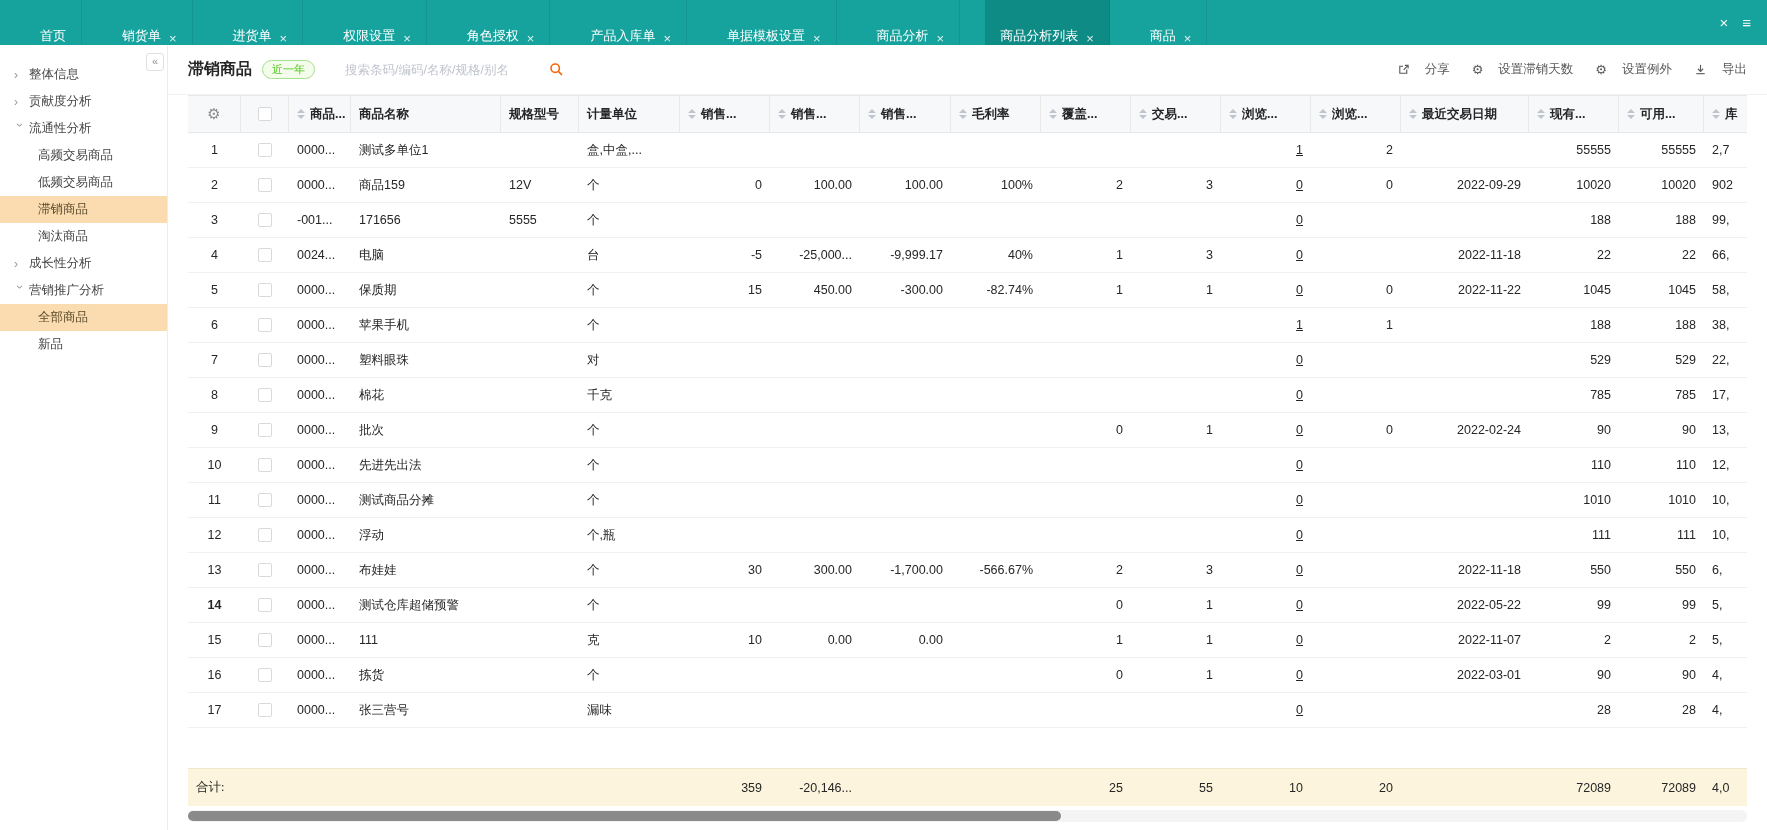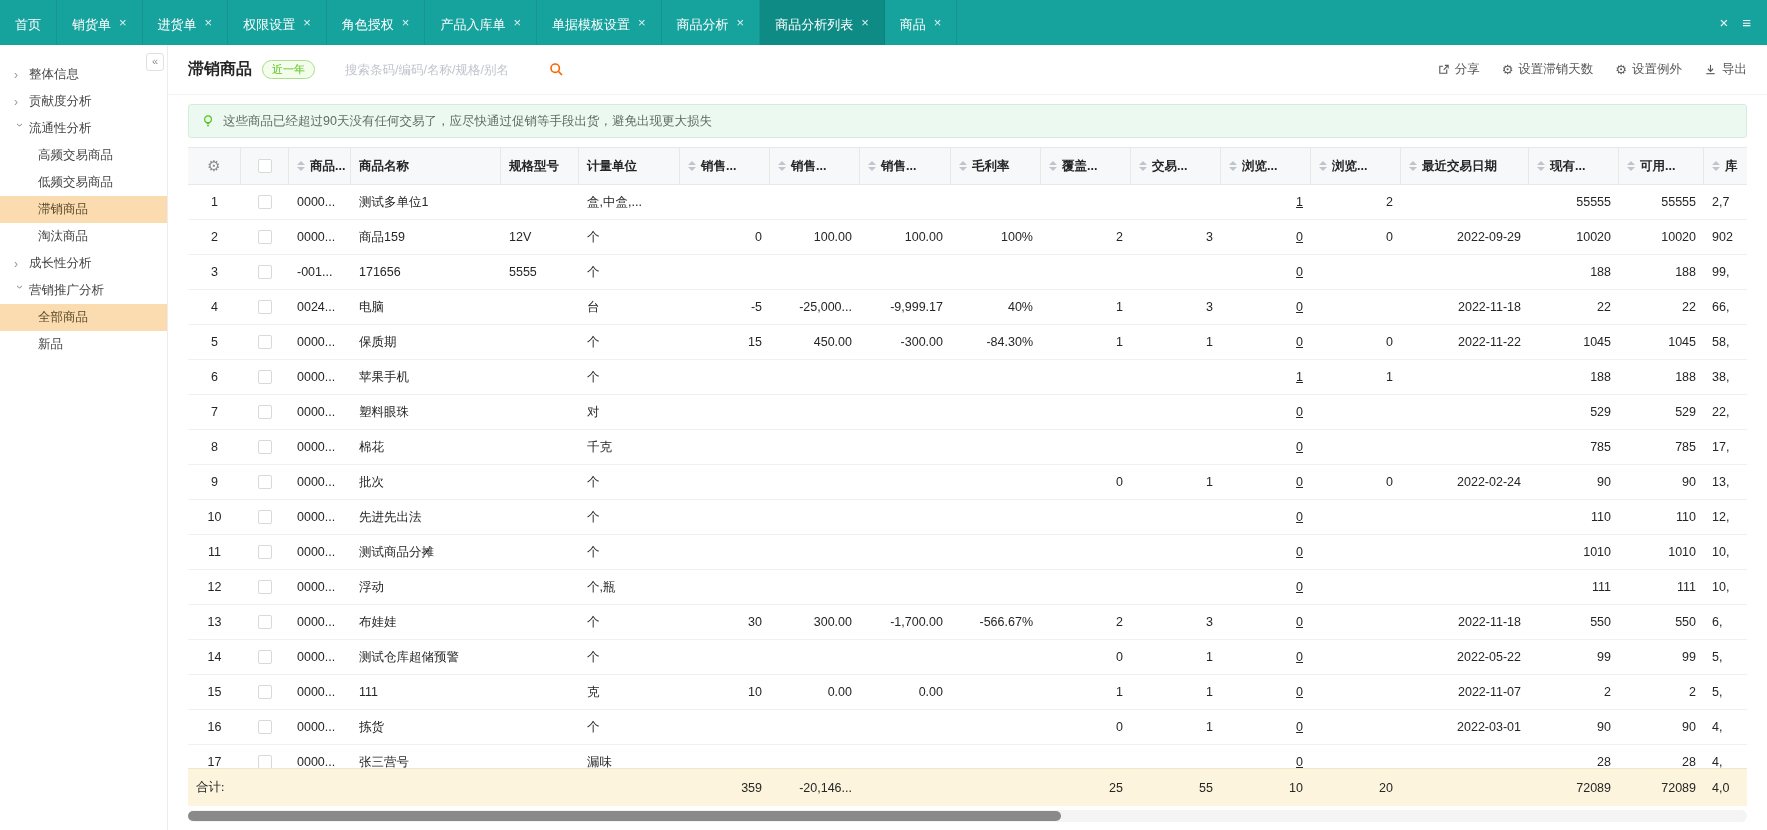--- a/index.html
+++ b/index.html
@@ -3,22 +3,22 @@
 <meta charset="utf-8">
 <style>
   * { margin:0; padding:0; box-sizing:border-box; }
   html,body { width:1767px; height:830px; overflow:hidden; }
   body { font-family:"Liberation Sans","DejaVu Sans",sans-serif; font-size:13px; color:#262626; background:#fff; }
   .app { width:1767px; height:830px; display:flex; flex-direction:column; overflow:hidden; }
 
   
   .topnav { height:45px; background:#16a29d; display:flex; align-items:stretch; color:#fff; flex-shrink:0; }
   .tabs { display:flex; flex:1; overflow:hidden; }
-  .tab { display:flex; align-items:flex-start; padding:16px 15px; font-size:13px; cursor:pointer;
-         border-right:1px solid rgba(0,0,0,0.08); white-space:nowrap; }
+  .tab { display:flex; align-items:flex-end; padding:0 15px; font-size:13px; cursor:pointer;
+         border-right:1px solid rgba(0,0,0,0.08); white-space:nowrap;margin-left:25px; }
   .tab.active { background:#0f8b86; }
   .tab-close { margin-left:8px; font-size:13px; opacity:.85; line-height:1; }
   .nav-window { display:flex; align-items:center; gap:14px; padding:0 16px; }
   .nav-icon { font-size:15px; cursor:pointer; opacity:.95; }
 
   
   .layout { flex:1; display:flex; min-height:0; }
   .sidebar { width:168px; background:#fff; border-right:1px solid #ececec; position:relative;
              padding-top:16px; flex-shrink:0; }
   .collapse-btn { position:absolute; top:8px; right:3px; width:18px; height:18px; line-height:15px;
@@ -37,21 +37,21 @@
   .page-header { height:50px; display:flex; align-items:center; padding:0 20px;
                  border-bottom:1px solid #f2f2f2; flex-shrink:0; }
   .page-title { font-size:16px; font-weight:bold; color:#262626; }
   .badge { margin-left:10px; font-size:11px; color:#52c41a; border:1px solid #a7e08f;
            background:#f4fcec; border-radius:10px; padding:1px 9px; cursor:pointer; }
   .search-box { display:flex; align-items:center; margin-left:30px; }
   .search-input { border:none; outline:none; width:200px; font-size:12.5px; color:#4c1d95; background:transparent; }
   .search-input::placeholder { color:#c0c4cc; }
   .search-btn { margin-left:4px; cursor:pointer; display:flex; align-items:center; }
   .header-actions { margin-left:auto; display:flex; align-items:center; gap:22px; }
-  .action-link { display:flex; align-items:center; gap:5px; font-size:12.5px; color:#595959; cursor:pointer; }
+  .action-link { display:flex; align-items:center; gap:15px; font-size:12.5px; color:#595959; cursor:pointer; }
   .action-icon { display:flex; align-items:center; font-size:13px; color:#595959; }
 
   
   .banner { margin:9px 20px; background:#ecf9f1; border:1px solid #d5eddc; border-radius:3px;
             height:34px; display:flex; align-items:center; padding:0 12px; font-size:12.5px;
             color:#5f6b63; flex-shrink:0; }
   .banner-icon { margin-right:8px; display:flex; align-items:center; }
 
   
   .table-area { flex:1; min-height:0; display:flex; flex-direction:column; margin:0 20px; }
@@ -222,29 +222,20 @@
                   <path d="M7 2v7"></path>
                   <path d="M4.2 6.2 7 9l2.8-2.8"></path>
                   <path d="M2.5 11.5h9"></path>
                 </svg>
               </span>
               <span>导出</span>
             </div>
           </div>
       </div>
 
-      <div class="banner">
-        <span class="banner-icon">
-          <svg width="14" height="14" viewBox="0 0 14 14" fill="none" stroke="#52c41a" stroke-width="1.2">
-            <circle cx="7" cy="5.3" r="3.4"></circle>
-              <path d="M5.6 9.6h2.8M6.1 11.6h1.8"></path>
-          </svg>
-        </span>
-        <span>这些商品已经超过90天没有任何交易了，应尽快通过促销等手段出货，避免出现更大损失</span>
-      </div>
 
       <div class="table-area">
         <div class="tviewport">
           <div class="tinner">
             <div class="thead">
                 <div class="th al-center" style="width: 53px;">
                   <span class="gear-glyph">⚙</span>
                 </div>
                 <div class="th al-center" style="width: 48px;">
                   <div class="cbx"></div>
@@ -452,21 +443,21 @@
                   <div class="td al-center" style="width: 48px;">
                     <div class="cbx"></div>
                   </div>
                   <div class="td al-left" style="width: 62px;">0000...</div>
                   <div class="td al-left" style="width: 150px;">保质期</div>
                   <div class="td al-left" style="width: 78px;"></div>
                   <div class="td al-left" style="width: 101px;">个</div>
                   <div class="td al-right" style="width: 90px;">15</div>
                   <div class="td al-right" style="width: 90px;">450.00</div>
                   <div class="td al-right" style="width: 91px;">-300.00</div>
-                  <div class="td al-right" style="width: 90px;">-84.30%</div>
+                  <div class="td al-right" style="width: 90px;">-82.74%</div>
                   <div class="td al-right" style="width: 90px;">1</div>
                   <div class="td al-right" style="width: 90px;">1</div>
                   <div class="td al-right" style="width: 90px;">
                     <span class="cell-link">0</span>
                   </div>
                   <div class="td al-right" style="width: 90px;">0</div>
                   <div class="td al-right" style="width: 128px;">2022-11-22</div>
                   <div class="td al-right" style="width: 90px;">1045</div>
                   <div class="td al-right" style="width: 85px;">1045</div>
                   <div class="td al-left" style="width: 95px;">58,</div>
@@ -657,21 +648,21 @@
                   <div class="td al-right" style="width: 90px;">
                     <span class="cell-link">0</span>
                   </div>
                   <div class="td al-right" style="width: 90px;"></div>
                   <div class="td al-right" style="width: 128px;">2022-11-18</div>
                   <div class="td al-right" style="width: 90px;">550</div>
                   <div class="td al-right" style="width: 85px;">550</div>
                   <div class="td al-left" style="width: 95px;">6,</div>
                 </div>
                 <div class="trow">
-                  <div class="td al-center" style="width: 53px;">14</div>
+                  <div class="td al-center" style="width: 53px; font-weight: bold;">14</div>
                   <div class="td al-center" style="width: 48px;">
                     <div class="cbx"></div>
                   </div>
                   <div class="td al-left" style="width: 62px;">0000...</div>
                   <div class="td al-left" style="width: 150px;">测试仓库超储预警</div>
                   <div class="td al-left" style="width: 78px;"></div>
                   <div class="td al-left" style="width: 101px;">个</div>
                   <div class="td al-right" style="width: 90px;"></div>
                   <div class="td al-right" style="width: 90px;"></div>
                   <div class="td al-right" style="width: 91px;"></div>

